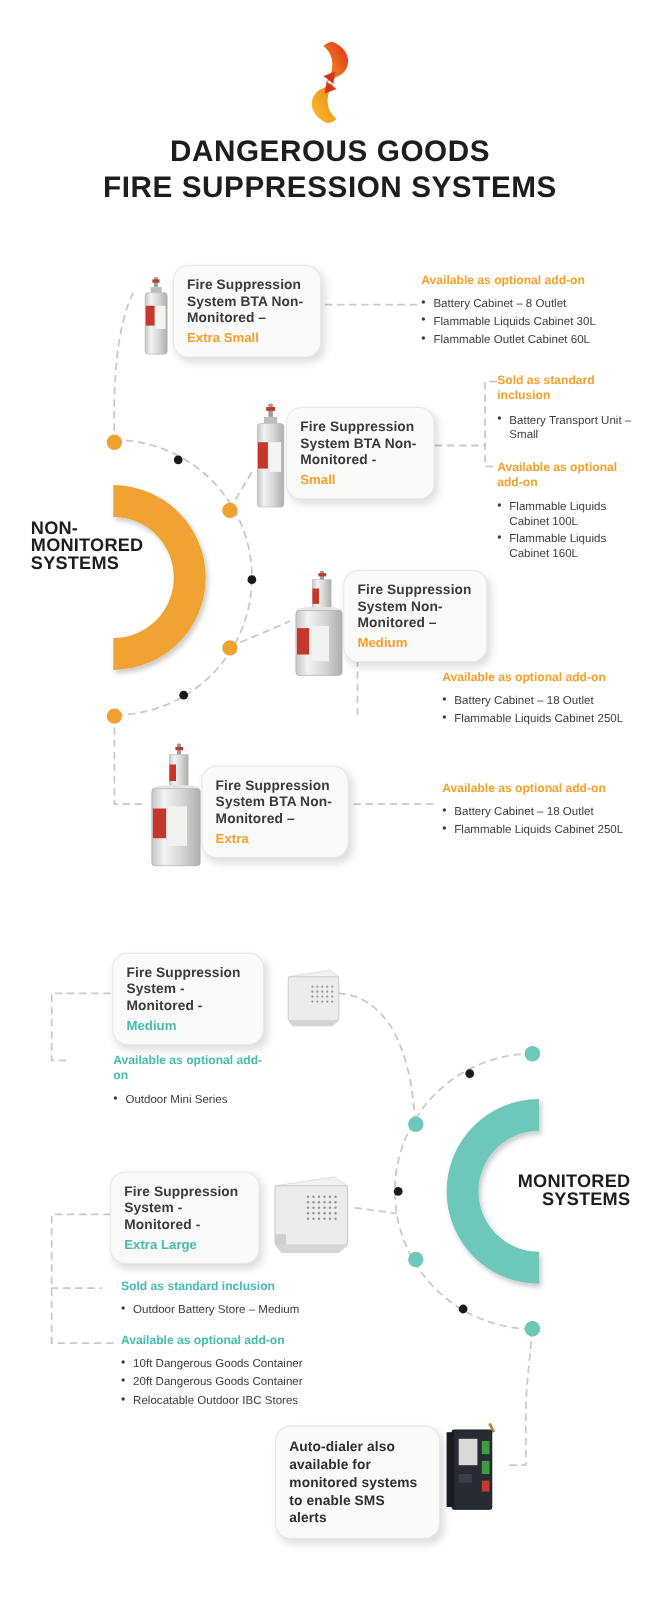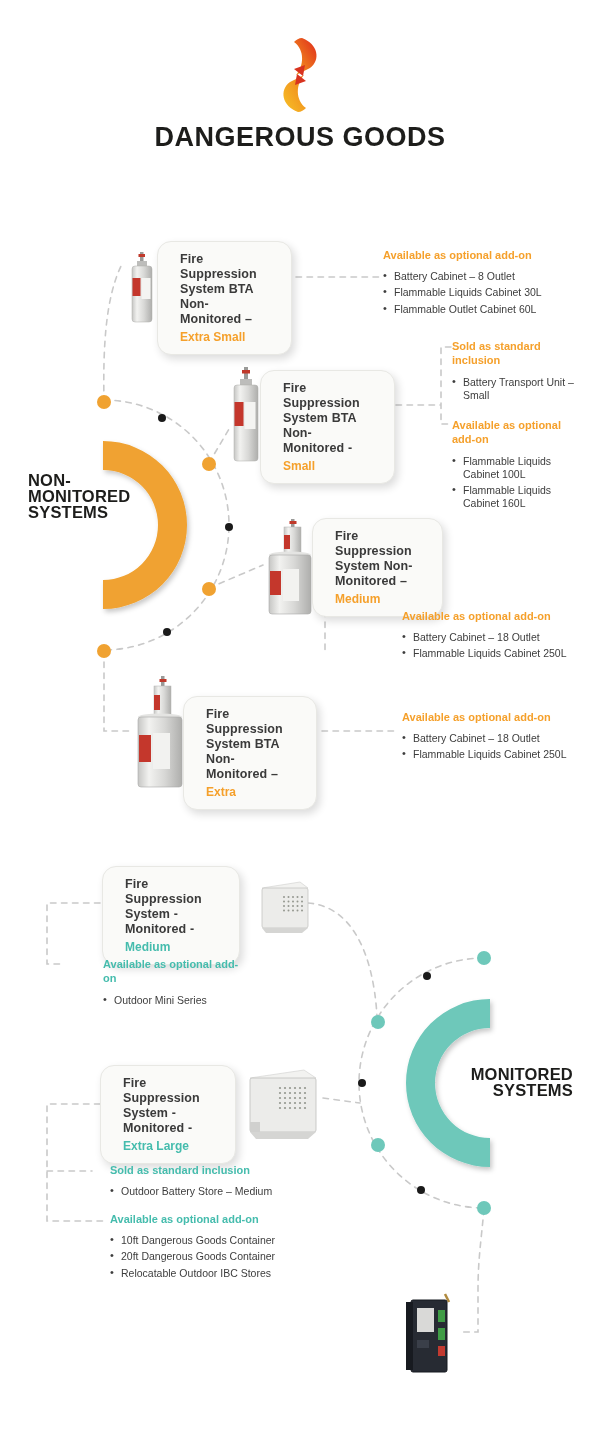--- a/index.html
+++ b/index.html
@@ -5,21 +5,21 @@
   html,body { margin:0; padding:0; background:#ffffff; }
   body { font-family:"Liberation Sans", sans-serif; }
   .canvas { position:relative; width:600px; height:1452px; background:#ffffff; overflow:hidden; margin:0 auto; }
   .abs { position:absolute; }
   svg.overlay { position:absolute; left:0; top:0; pointer-events:none; }
 
   .headline { position:absolute; left:0; top:121px; width:600px; text-align:center;
               font-weight:bold; font-size:27px; line-height:33px; letter-spacing:.5px; color:#1d1d1b; }
 
   .card { position:absolute; background:#fafaf8; border:1px solid #e8e8e4; border-radius:14px;
-          box-shadow:3px 4px 8px rgba(0,0,0,.14); padding:10px 22px; box-sizing:border-box; }
+          box-shadow:3px 4px 8px rgba(0,0,0,.14); padding:10px 12px; box-sizing:border-box; }
   .card-title { font-weight:bold; font-size:12.5px; line-height:1.2; color:#3a3a3a; letter-spacing:.1px; }
   .card-size  { font-weight:bold; font-size:12px; margin-top:3px; }
   .orange-text { color:#f5a02b; }
   .teal-text   { color:#45bcad; }
 
   .section-label { position:absolute; font-weight:bold; font-size:16.5px; line-height:16px;
                    color:#1d1d1b; letter-spacing:.2px; }
 
   .info-block { position:absolute; }
   .info-heading { font-weight:bold; font-size:11px; line-height:1.3; }
@@ -102,20 +102,21 @@
 
   <svg class="abs" style="left:272px; top:36px;" width="56" height="78" viewBox="0 0 56 78">
     <path d="M30 2 C46 8 49 24 38 32 L24 39 C32 30 33 14 22 6 C24 4 27 2 30 2 Z" fill="url(#gradFlame1)"></path>
     <path d="M26 76 C10 70 7 54 18 46 L32 39 C24 48 23 64 34 72 C32 74 29 76 26 76 Z" fill="url(#gradFlame2)"></path>
     <path d="M22 33 L33 29 L31 40 Z" fill="#d8331f"></path>
     <path d="M34 45 L23 49 L25 38 Z" fill="#d8331f"></path>
   </svg>
 
   <div class="headline">
     <div>DANGEROUS GOODS</div>
+    <div>FIRE SUPPRESSION SYSTEMS</div>
   </div>
 
   <div class="section-label" style="left:28px; top:472px;">
     <div>NON-</div>
     <div>MONITORED</div>
     <div>SYSTEMS</div>
   </div>
 
   <div class="section-label" style="left:420px; top:1066px; width:153px; text-align:right;">
     <div>MONITORED</div>
@@ -301,20 +302,23 @@
   </div>
   <div class="info-block" style="left:110px; top:1212px; width:200px;">
     <div class="info-heading teal-text">Available as optional add-on</div>
     <ul class="info-list">
       <li>10ft Dangerous Goods Container</li>
       <li>20ft Dangerous Goods Container</li>
       <li>Relocatable Outdoor IBC Stores</li>
     </ul>
   </div>
 
+  <div class="card auto-card" style="left:250px; top:1296px; width:150px;">
+    <div class="card-title">Auto-dialer also available for monitored systems to enable SMS alerts</div>
+  </div>
 
   <svg class="abs" style="left:401px; top:1292px;" width="58" height="84" viewBox="0 0 58 84">
     <line x1="44" y1="2" x2="48" y2="10" stroke="#b08a3e" stroke-width="2.5"></line>
     <rect x="10" y="8" width="36" height="72" rx="2" fill="#272b33" stroke="#171a20"></rect>
     <rect x="5" y="10" width="7" height="68" fill="#171a20"></rect>
     <rect x="16" y="16" width="17" height="24" fill="#d9d9d7"></rect>
     <rect x="37" y="18" width="7" height="12" fill="#3f9c45"></rect>
     <rect x="37" y="36" width="7" height="12" fill="#3f9c45"></rect>
     <rect x="37" y="54" width="7" height="10" fill="#c23a30"></rect>
     <rect x="16" y="48" width="12" height="8" fill="#3a3f49"></rect>

